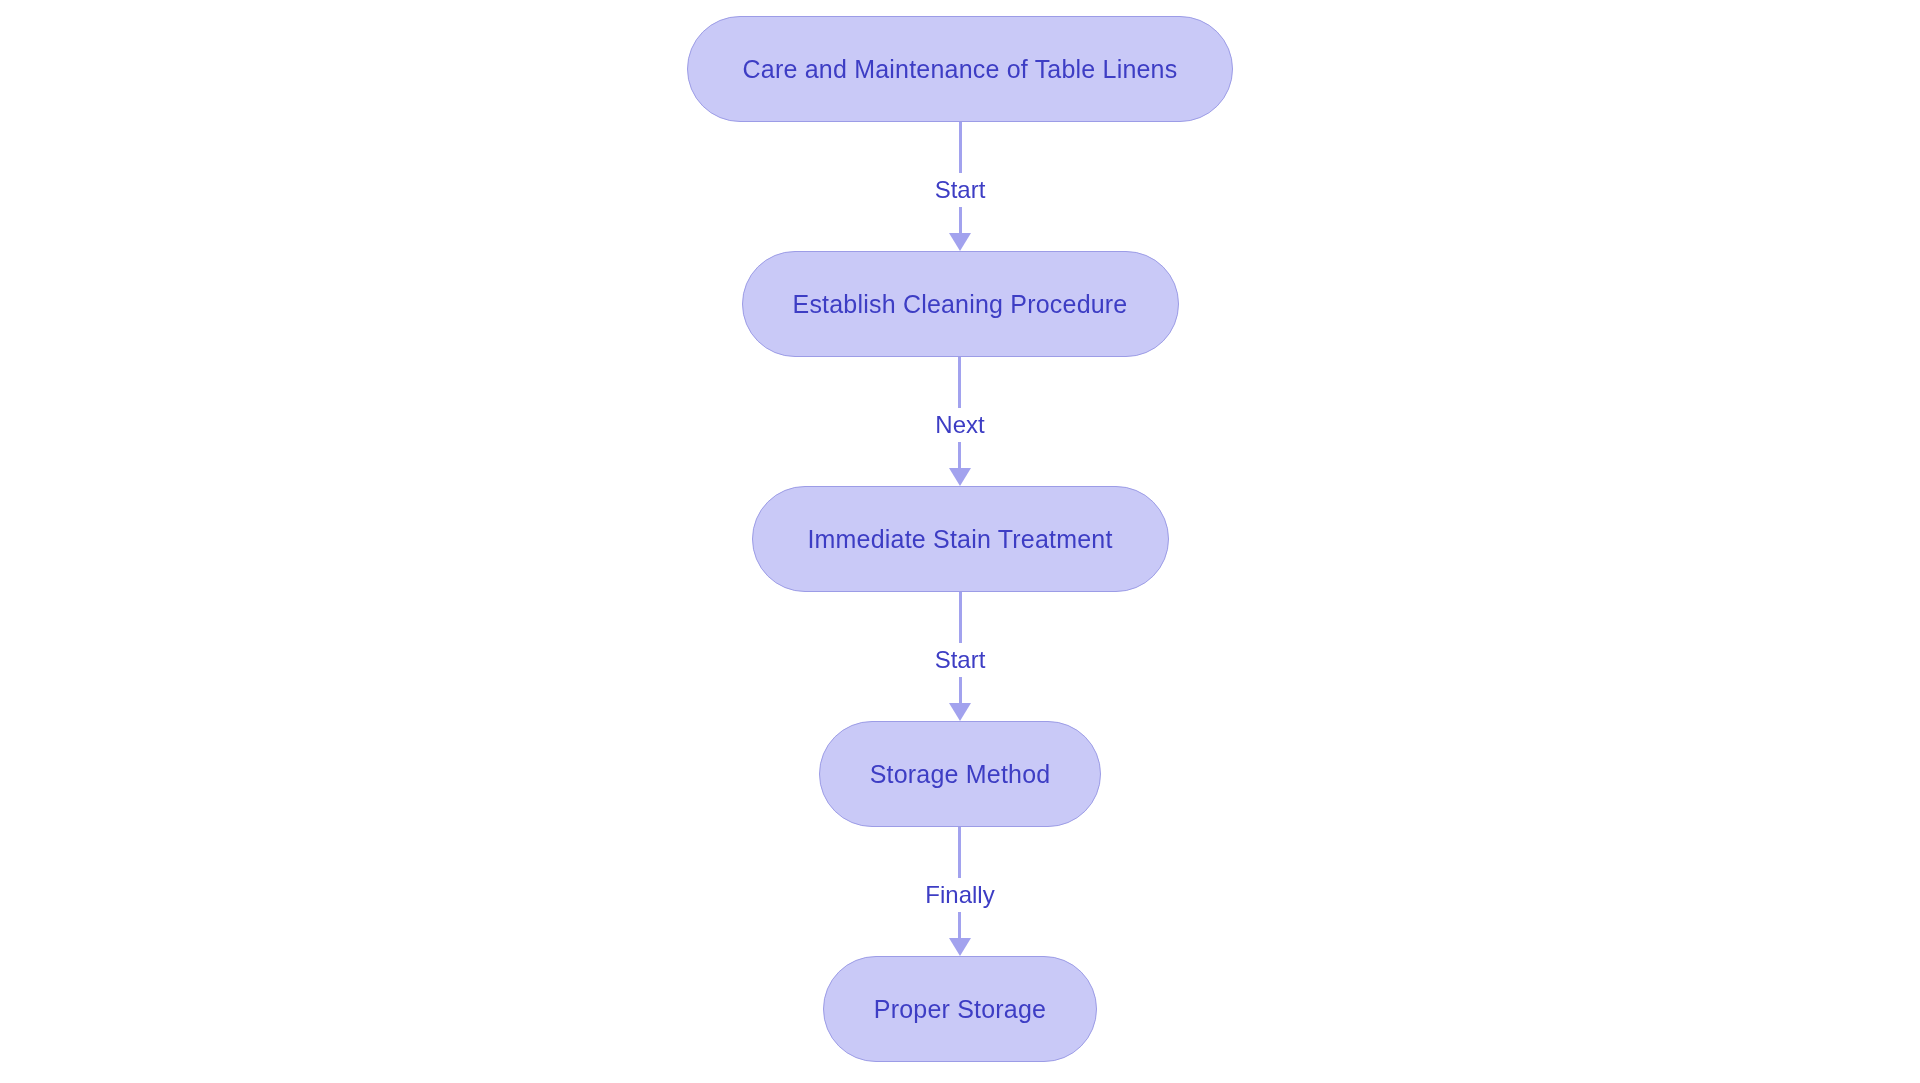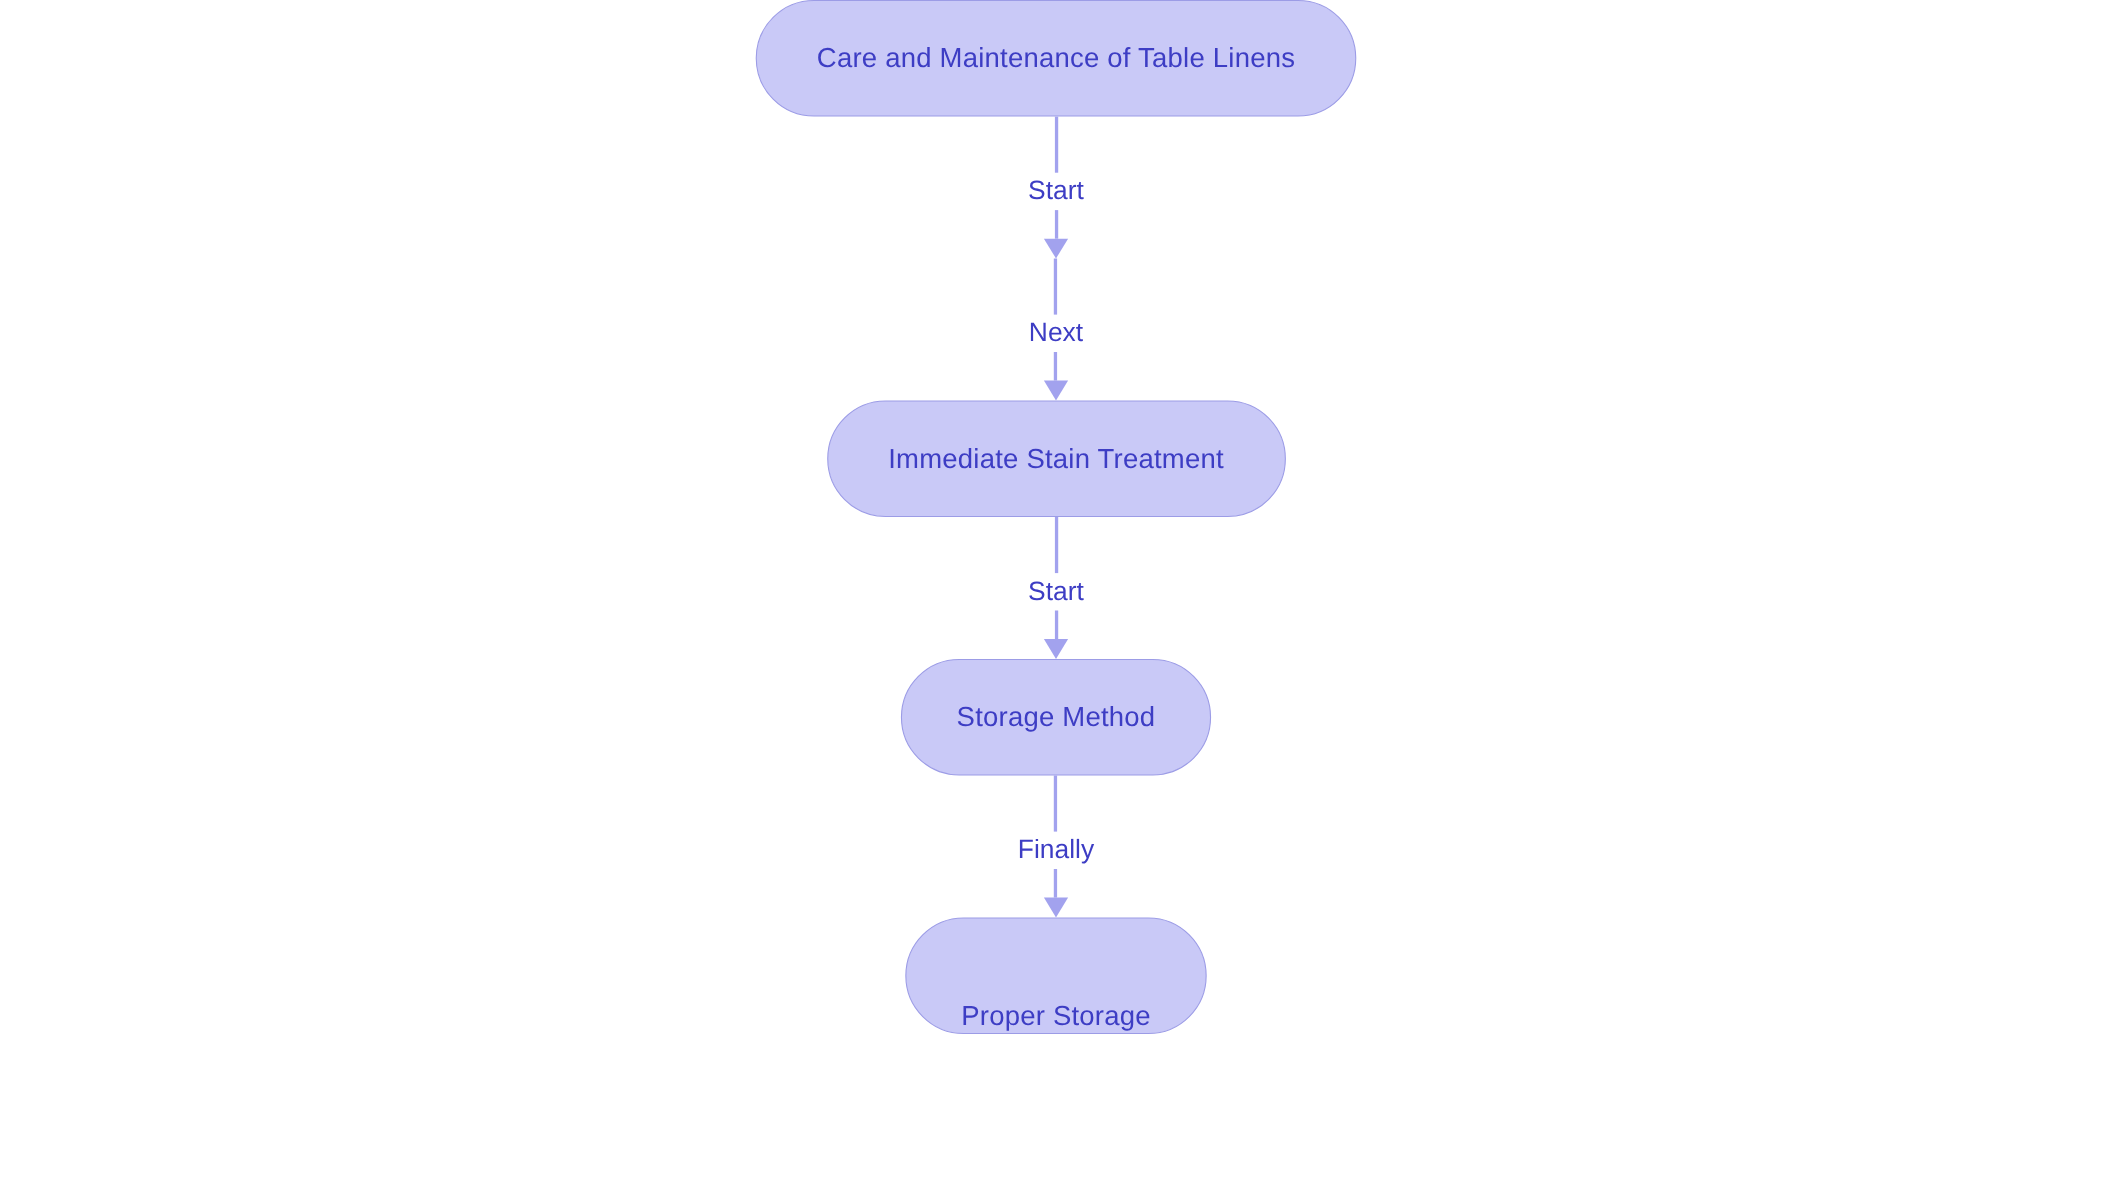--- a/index.html
+++ b/index.html
@@ -9,41 +9,42 @@
     --arrow:#a2a2ee;
     --label-text:#3d3dc4;
     --bg:#ffffff;
   }
   *{box-sizing:border-box;margin:0;padding:0;}
   html,body{width:1920px;height:1083px;background:var(--bg);overflow:hidden;}
   body{font-family:"Liberation Sans","DejaVu Sans",sans-serif;}
   .canvas{
     width:1920px;height:1083px;
     display:flex;flex-direction:column;align-items:center;
+    padding-top:16px;
   }
   .node{
     min-height:106px;
     border-radius:53px;
     background:var(--node-fill);
     border:1.5px solid var(--node-border);
     display:flex;align-items:center;justify-content:center;
     padding:0 50px;
     flex:0 0 auto;
   }
   .node-label{
     font-size:25px;
     letter-spacing:0.2px;
     color:var(--node-text);
     white-space:nowrap;
   }
   .node-0{min-width:546px;}
   .node-1{min-width:437px;}
   .node-2{min-width:417px;text-align:right;}
   .node-3{min-width:258px;}
-  .node-4{min-width:268px;align-items:flex-end;}
+  .node-4{min-width:268px;}
   .connector{
     height:129px;
     display:flex;flex-direction:column;align-items:center;
     flex:0 0 auto;
   }
   .stem{
     width:3px;
     background:var(--arrow);
   }
   .stem-top{flex:1 1 auto;}
@@ -71,20 +72,23 @@
     <span class="node-label">Care and Maintenance of Table Linens</span>
   </div>
 
   <div class="connector">
     <div class="stem stem-top"></div>
     <div class="edge-label">Start</div>
     <div class="stem stem-bottom"></div>
     <div class="arrowhead"></div>
   </div>
 
+  <div class="node node-1">
+    <span class="node-label">Establish Cleaning Procedure</span>
+  </div>
 
   <div class="connector">
     <div class="stem stem-top"></div>
     <div class="edge-label">Next</div>
     <div class="stem stem-bottom"></div>
     <div class="arrowhead"></div>
   </div>
 
   <div class="node node-2">
     <span class="node-label">Immediate Stain Treatment</span>

